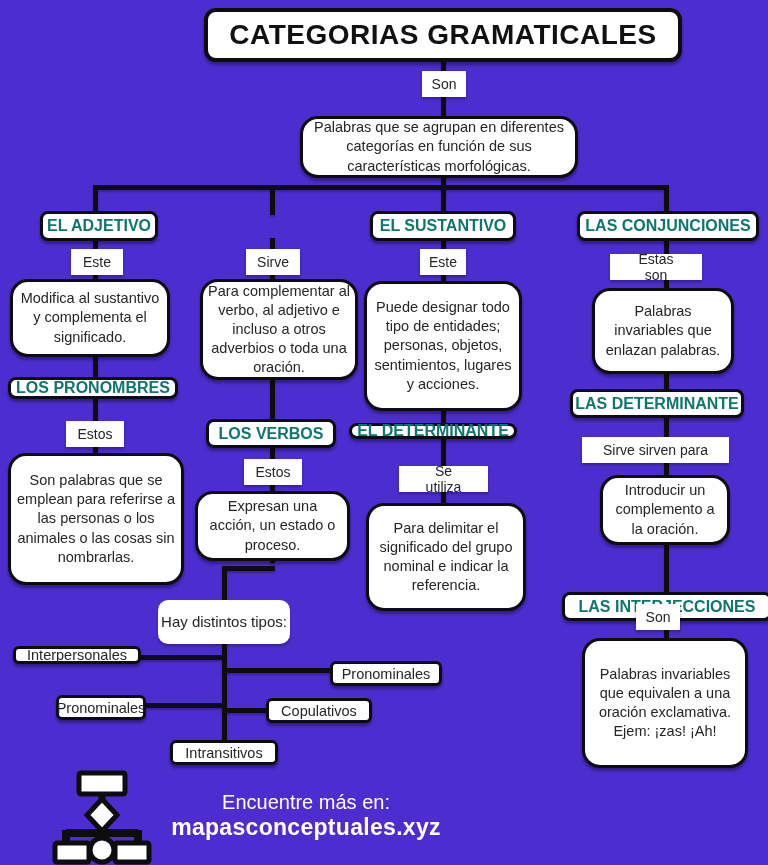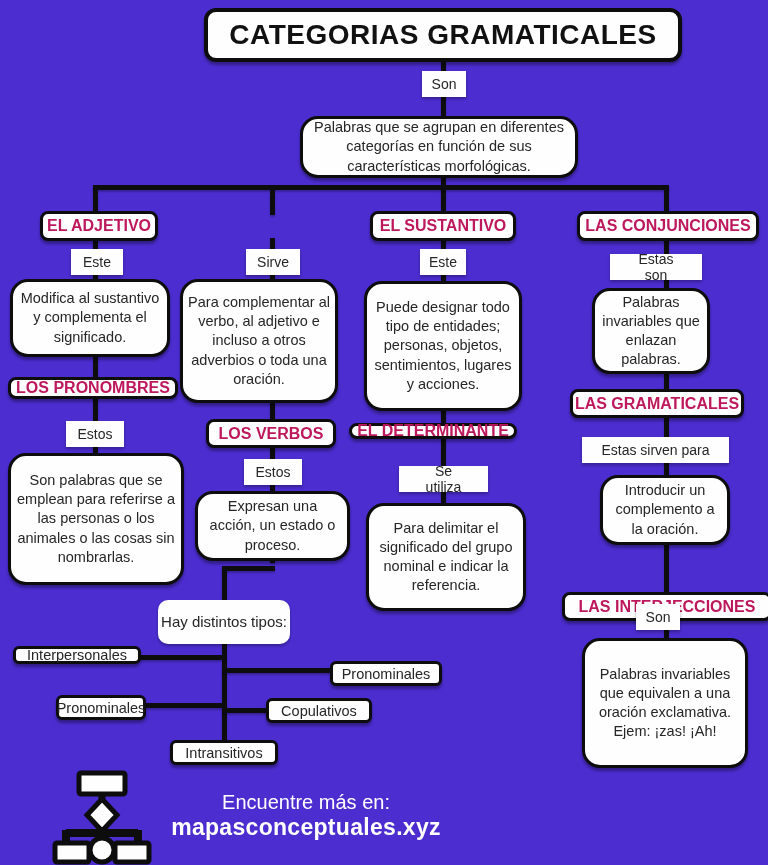--- a/index.html
+++ b/index.html
@@ -21,21 +21,21 @@
     display:flex;align-items:center;justify-content:center;
     text-align:center;box-sizing:border-box;
   }
   .title{
     border:4px solid #0d0d0d;border-radius:12px;
     font-size:28px;font-weight:bold;letter-spacing:.5px;color:#111;
     box-shadow:0 3px 3px rgba(0,0,0,.35);
   }
   .header{
     border:3px solid #0d0d0d;border-radius:8px;
-    font-size:16px;font-weight:bold;color:#be185d;
+    font-size:16px;font-weight:bold;color:#0f766e;
     box-shadow:0 3px 3px rgba(0,0,0,.35);
     white-space:nowrap;
   }
   .desc{
     border:3px solid #0d0d0d;border-radius:18px;
     font-size:14.5px;line-height:1.32;
     box-shadow:0 3px 3px rgba(0,0,0,.35);
     padding:6px 5px;
   }
   .label{
@@ -92,21 +92,21 @@
 
   <div class="node header" style="left:40px;top:211px;width:118px;height:30px">EL ADJETIVO</div>
   <div class="node label" style="left:71px;top:249px;width:52px;height:26px">Este</div>
   <div class="node desc" style="left:10px;top:279px;width:160px;height:78px">Modifica al sustantivo y complementa el significado.</div>
 
   <div class="node header" style="left:8px;top:377px;width:170px;height:22px">LOS PRONOMBRES</div>
   <div class="node label" style="left:66px;top:421px;width:58px;height:26px">Estos</div>
   <div class="node desc" style="left:8px;top:453px;width:176px;height:132px">Son palabras que se emplean para referirse a las personas o los animales o las cosas sin nombrarlas.</div>
 
   <div class="node label" style="left:246px;top:249px;width:54px;height:26px">Sirve</div>
-  <div class="node desc" style="left:180px;top:279px;width:158px;height:124px">Para complementar al verbo, al adjetivo e incluso a otros adverbios o toda una oración.</div>
+  <div class="node desc" style="left:200px;top:279px;width:158px;height:101px">Para complementar al verbo, al adjetivo e incluso a otros adverbios o toda una oración.</div>
 
   <div class="node header" style="left:206px;top:419px;width:130px;height:29px">LOS VERBOS</div>
   <div class="node label" style="left:244px;top:459px;width:58px;height:26px">Estos</div>
   <div class="node desc" style="left:195px;top:491px;width:155px;height:70px">Expresan una acción, un estado o proceso.</div>
 
   <div class="node note" style="left:158px;top:600px;width:132px;height:44px">Hay distintos tipos:</div>
 
   <div class="node type" style="left:13px;top:646px;width:128px;height:18px">Interpersonales</div>
   <div class="node type" style="left:330px;top:661px;width:112px;height:25px">Pronominales</div>
   <div class="node type" style="left:56px;top:695px;width:90px;height:25px">Pronominales</div>
@@ -116,24 +116,24 @@
   <div class="node header" style="left:370px;top:211px;width:146px;height:30px">EL SUSTANTIVO</div>
   <div class="node label" style="left:420px;top:249px;width:46px;height:26px">Este</div>
   <div class="node desc" style="left:364px;top:281px;width:158px;height:130px">Puede designar todo tipo de entidades; personas, objetos, sentimientos, lugares y acciones.</div>
 
   <div class="node header" style="left:349px;top:423px;width:168px;height:16px">EL DETERMINANTE</div>
   <div class="node label" style="left:399px;top:466px;width:89px;height:26px">Se utiliza</div>
   <div class="node desc" style="left:366px;top:503px;width:160px;height:108px">Para delimitar el significado del grupo nominal e indicar la referencia.</div>
 
   <div class="node header" style="left:577px;top:211px;width:182px;height:30px">LAS CONJUNCIONES</div>
   <div class="node label" style="left:610px;top:254px;width:92px;height:26px">Estas son</div>
-  <div class="node desc" style="left:592px;top:288px;width:118px;height:86px">Palabras invariables que enlazan palabras.</div>
+  <div class="node desc" style="left:592px;top:288px;width:142px;height:86px">Palabras invariables que enlazan palabras.</div>
 
-  <div class="node header" style="left:570px;top:389px;width:174px;height:29px">LAS GRAMATICALES</div>
-  <div class="node label" style="left:582px;top:437px;width:147px;height:26px">Estas sirven para</div>
+  <div class="node header" style="left:570px;top:389px;width:174px;height:29px">LAS DETERMINANTE</div>
+  <div class="node label" style="left:582px;top:437px;width:147px;height:26px">Sirve sirven para</div>
   <div class="node desc" style="left:600px;top:475px;width:130px;height:70px">Introducir un complemento a la oración.</div>
 
   <div class="node header" style="left:562px;top:592px;width:210px;height:29px">LAS INTERJECCIONES</div>
   <div class="node label" style="left:636px;top:604px;width:44px;height:26px">Son</div>
   <div class="node desc" style="left:582px;top:638px;width:166px;height:130px">Palabras invariables que equivalen a una oración exclamativa. Ejem: ¡zas! ¡Ah!</div>
 
   <svg class="logo" style="left:52px;top:770px" width="100" height="95" viewBox="0 0 100 95">
     <line x1="50" y1="18" x2="50" y2="42" stroke="#0d0d0d" stroke-width="7"></line>
     <line x1="50" y1="50" x2="50" y2="80" stroke="#0d0d0d" stroke-width="7"></line>
     <line x1="14" y1="63" x2="86" y2="63" stroke="#0d0d0d" stroke-width="8"></line>

